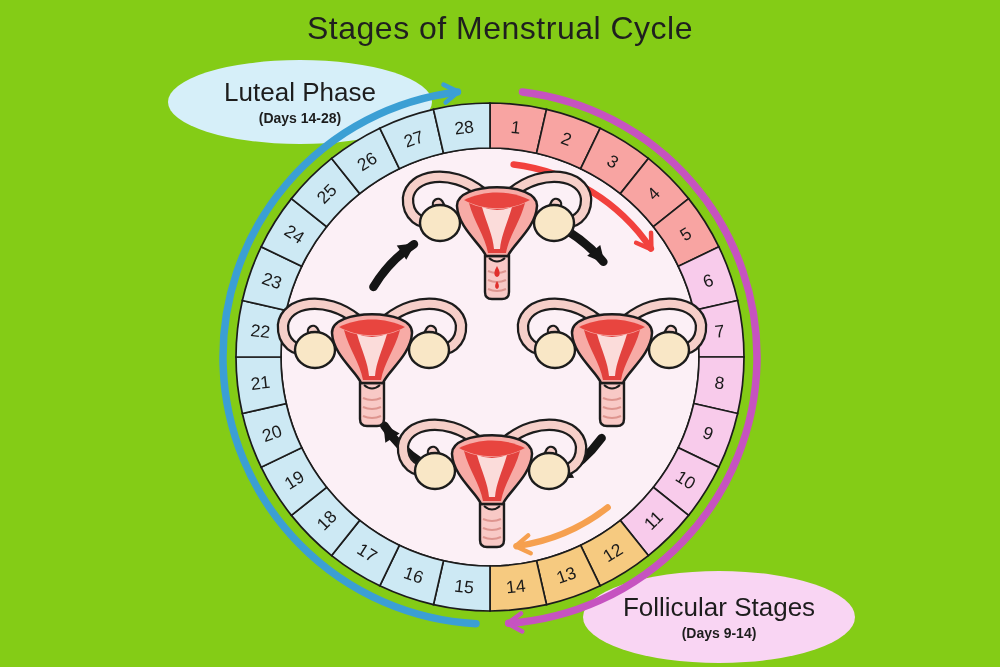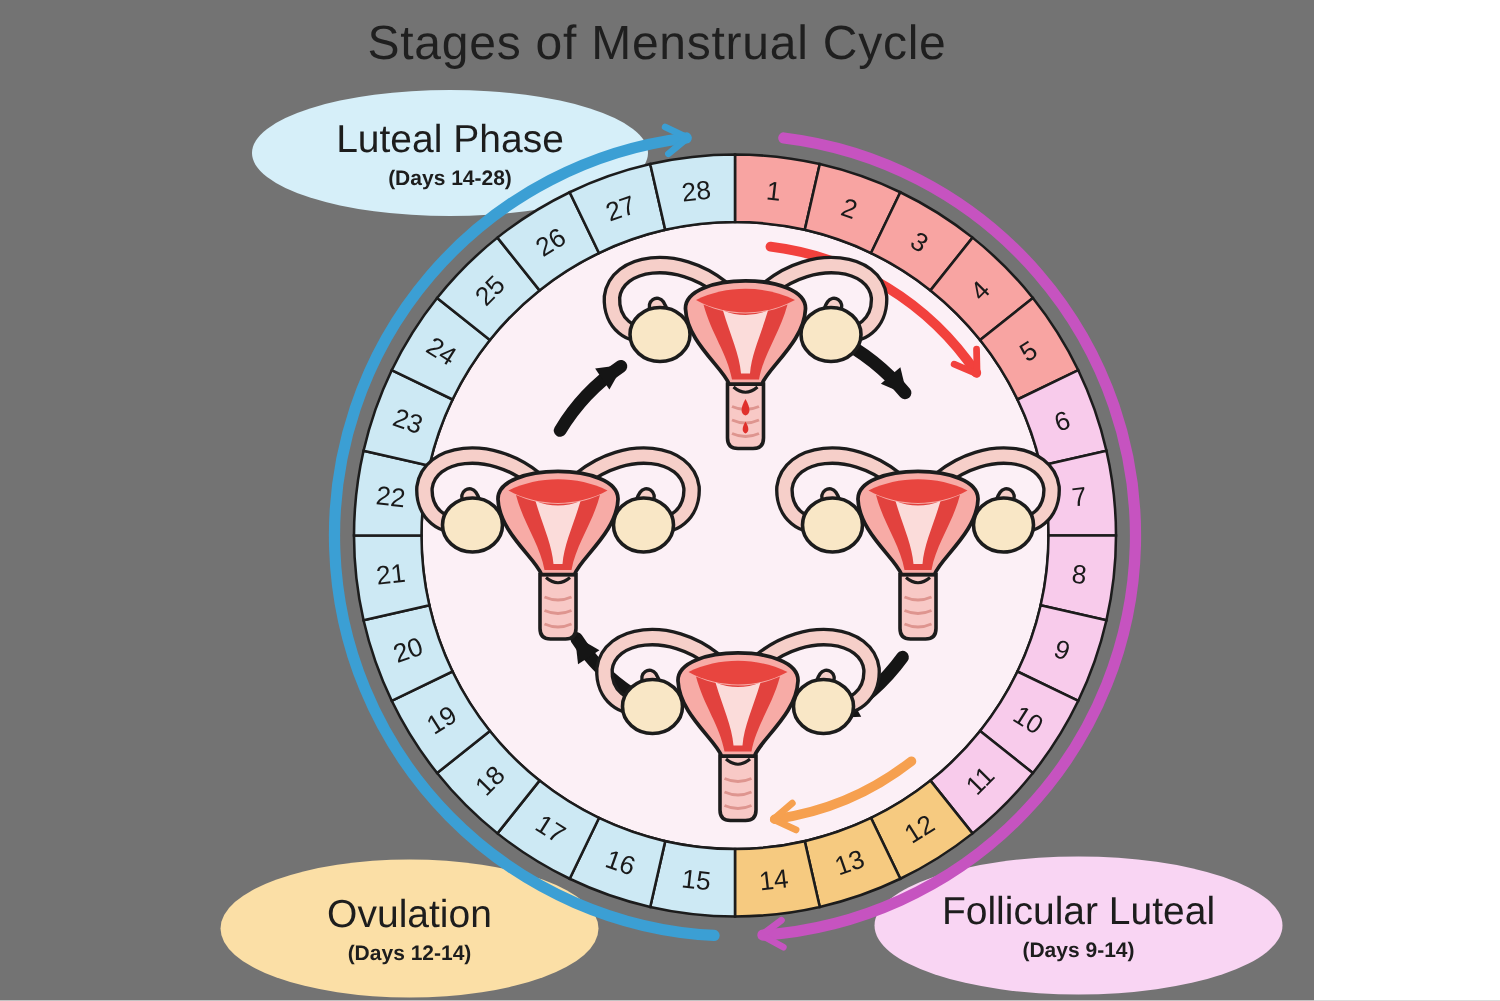--- a/index.html
+++ b/index.html
@@ -1,16 +1,16 @@
 <!DOCTYPE html>
 <html><head>
 <meta charset="utf-8">
 <style>
   html,body{margin:0;padding:0;background:#ffffff;}
-  #stage{position:relative;width:876px;height:667px;background:#737373;overflow:hidden;
+  #stage{position:relative;width:1000px;height:667px;background:#84cc16;overflow:hidden;
          font-family:"Liberation Sans", sans-serif;color:#1d1d1d;}
   #title{position:absolute;top:10px;left:0;right:0;text-align:center;
          font-size:32px;font-weight:400;color:#1f1f1f;letter-spacing:.5px;}
   .bubble{position:absolute;border-radius:50%;display:flex;flex-direction:column;
           align-items:center;justify-content:center;text-align:left;line-height:1.15;}
   .bubble .label{font-size:26px;font-weight:400;}
   .bubble .sub{font-size:14px;font-weight:700;margin-top:2px;}
   #cycle-svg{position:absolute;left:0;top:0;}
   svg text{font-family:"Liberation Sans", sans-serif;}
 </style>
@@ -20,27 +20,23 @@
 <div id="stage">
 
   <div id="title">Stages of Menstrual Cycle</div>
 
   <div class="bubble" style="left: 168px; top: 60px; width: 264px; height: 84px; background: rgb(214, 239, 249);">
     <div class="label">Luteal Phase</div>
     <div class="sub">(Days 14-28)</div>
   </div>
 
 
-  <div class="bubble" style="left: 147px; top: 573px; width: 252px; height: 92px; background: rgb(251, 223, 166);">
-    <div class="label">Ovulation</div>
-    <div class="sub">(Days 12-14)</div>
-  </div>
 
   <div class="bubble" style="left: 583px; top: 571px; width: 272px; height: 92px; background: rgb(249, 213, 243);">
-    <div class="label">Follicular Luteal</div>
+    <div class="label">Follicular Stages</div>
     <div class="sub">(Days 9-14)</div>
   </div>
 
   <svg id="cycle-svg" width="1000" height="667" viewBox="0 0 1000 667">
       <defs>
         <marker id="mk-luteal" markerUnits="userSpaceOnUse" markerWidth="34" markerHeight="34" viewBox="-17 -17 34 34" refX="3" refY="0" orient="auto">
           <path d="M -10,-9 L 4,0 L -10,9" fill="none" stroke="#3B9FD4" stroke-width="4.5" stroke-linecap="round" stroke-linejoin="round"></path>
         </marker>
         <marker id="mk-mens" markerUnits="userSpaceOnUse" markerWidth="34" markerHeight="34" viewBox="-17 -17 34 34" refX="3" refY="0" orient="auto">
           <path d="M -10,-9 L 4,0 L -10,9" fill="none" stroke="#F2413D" stroke-width="4.5" stroke-linecap="round" stroke-linejoin="round"></path>

